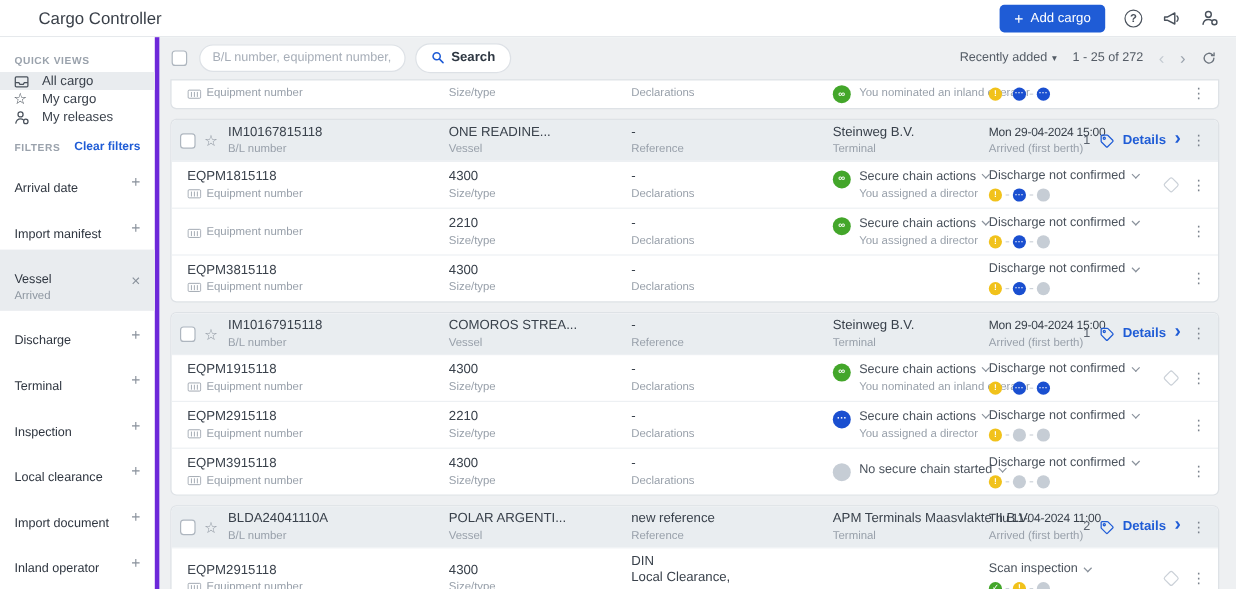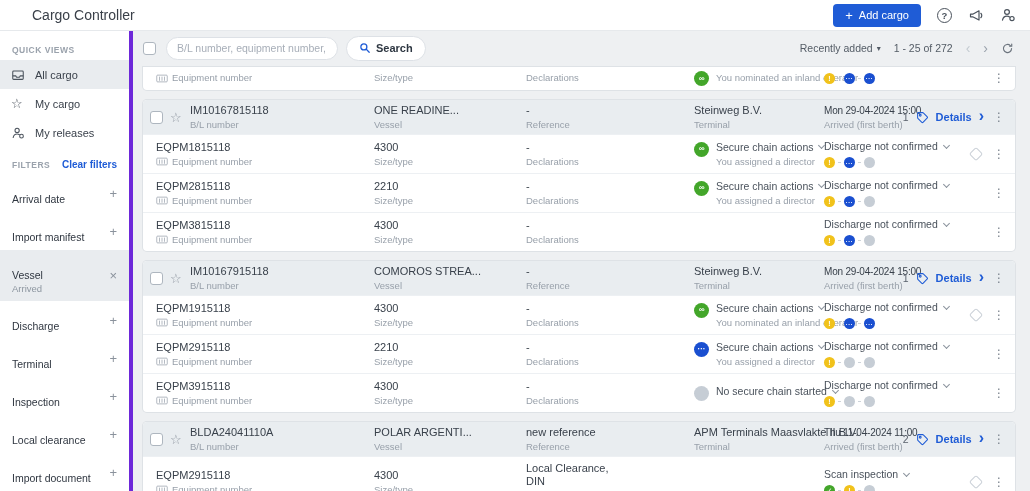--- a/index.html
+++ b/index.html
@@ -20,21 +20,21 @@
     padding:0 12px; font-size:11px; display:flex; align-items:center; gap:6px; cursor:pointer; font-family:inherit; }
   .btn-add .plus { font-size:13px; line-height:1; }
   .hicon { color:#4a525c; display:flex; align-items:center; cursor:pointer; }
   .help-circle { width:15px; height:15px; border:1.3px solid #4a525c; border-radius:50%;
     font-size:9.5px; display:flex; align-items:center; justify-content:center; font-weight:bold; }
 
   
   .layout { display:flex; height:460px; }
   aside { width:133px; background:#fff; border-right:4px solid #6d28d9; flex:none; padding-top:4px; }
   .sec-title { font-size:8.5px; letter-spacing:.5px; color:#9aa2ac; padding:10px 12px 5px; font-weight:bold; }
-  .qv-item { display:flex; align-items:center; gap:9px; height:29px; padding:0 11px;
+  .qv-item { display:flex; align-items:center; gap:9px; height:15px; padding:0 11px;
     font-size:11px; color:#3a414b; cursor:pointer; }
   .qv-item.active { background:#e9ecef; }
   .qv-icon { width:15px; display:flex; color:#4a525c; }
   .star-ico { font-size:13px; color:#4a525c; line-height:1; }
   .filters-head { display:flex; justify-content:space-between; align-items:center; padding:12px 12px 4px; }
   .filters-head .sec-title { padding:0; }
   .clear-link { font-size:10px; color:var(--accent); font-weight:bold; cursor:pointer; }
   .filter-item { display:flex; justify-content:space-between; align-items:center;
     padding:7px 12px; font-size:10.5px; color:#2f3640; cursor:pointer; }
   .filter-item.active { background:#e9ecef; }
@@ -396,21 +396,20 @@
               </div>
             </div>
             <div class="actions">
               <span class="diamond"></span>
               <span class="kebab">⋮</span>
             </div>
           </div>
           <div class="row-sub">
             <div></div>
             <div class="cell">
-              <div class="val">EQPM2815118</div>
               <div class="lab">
                 <span class="lab-ico">
                   <svg width="12" height="9" viewBox="0 0 16 12" fill="none" stroke="#9aa2ac" stroke-width="1">
                     <rect x="1" y="1.5" width="14" height="9" rx="1.2"></rect>
                     <path d="M4.7 3.5v5.5M8 3.5v5.5M11.3 3.5v5.5"></path>
                   </svg>
                 </span>
                 <span>Equipment number</span>
               </div>
             </div>
@@ -743,22 +742,22 @@
                 <span>Equipment number</span>
               </div>
             </div>
             <div class="cell">
               <div class="val">4300</div>
               <div class="lab">
                 <span>Size/type</span>
               </div>
             </div>
             <div class="cell">
+              <div class="val">DIN</div>
               <div class="val">Local Clearance,</div>
-              <div class="val">DIN</div>
               <div class="lab">
                 <span>Declarations</span>
               </div>
             </div>
             <div></div>
             <div class="cell">
               <div class="s-line">Scan inspection<span class="cv"></span></div>
               <div class="badges">
                 <span class="badge b-green">✓</span>
                 <span class="bsep"></span>

